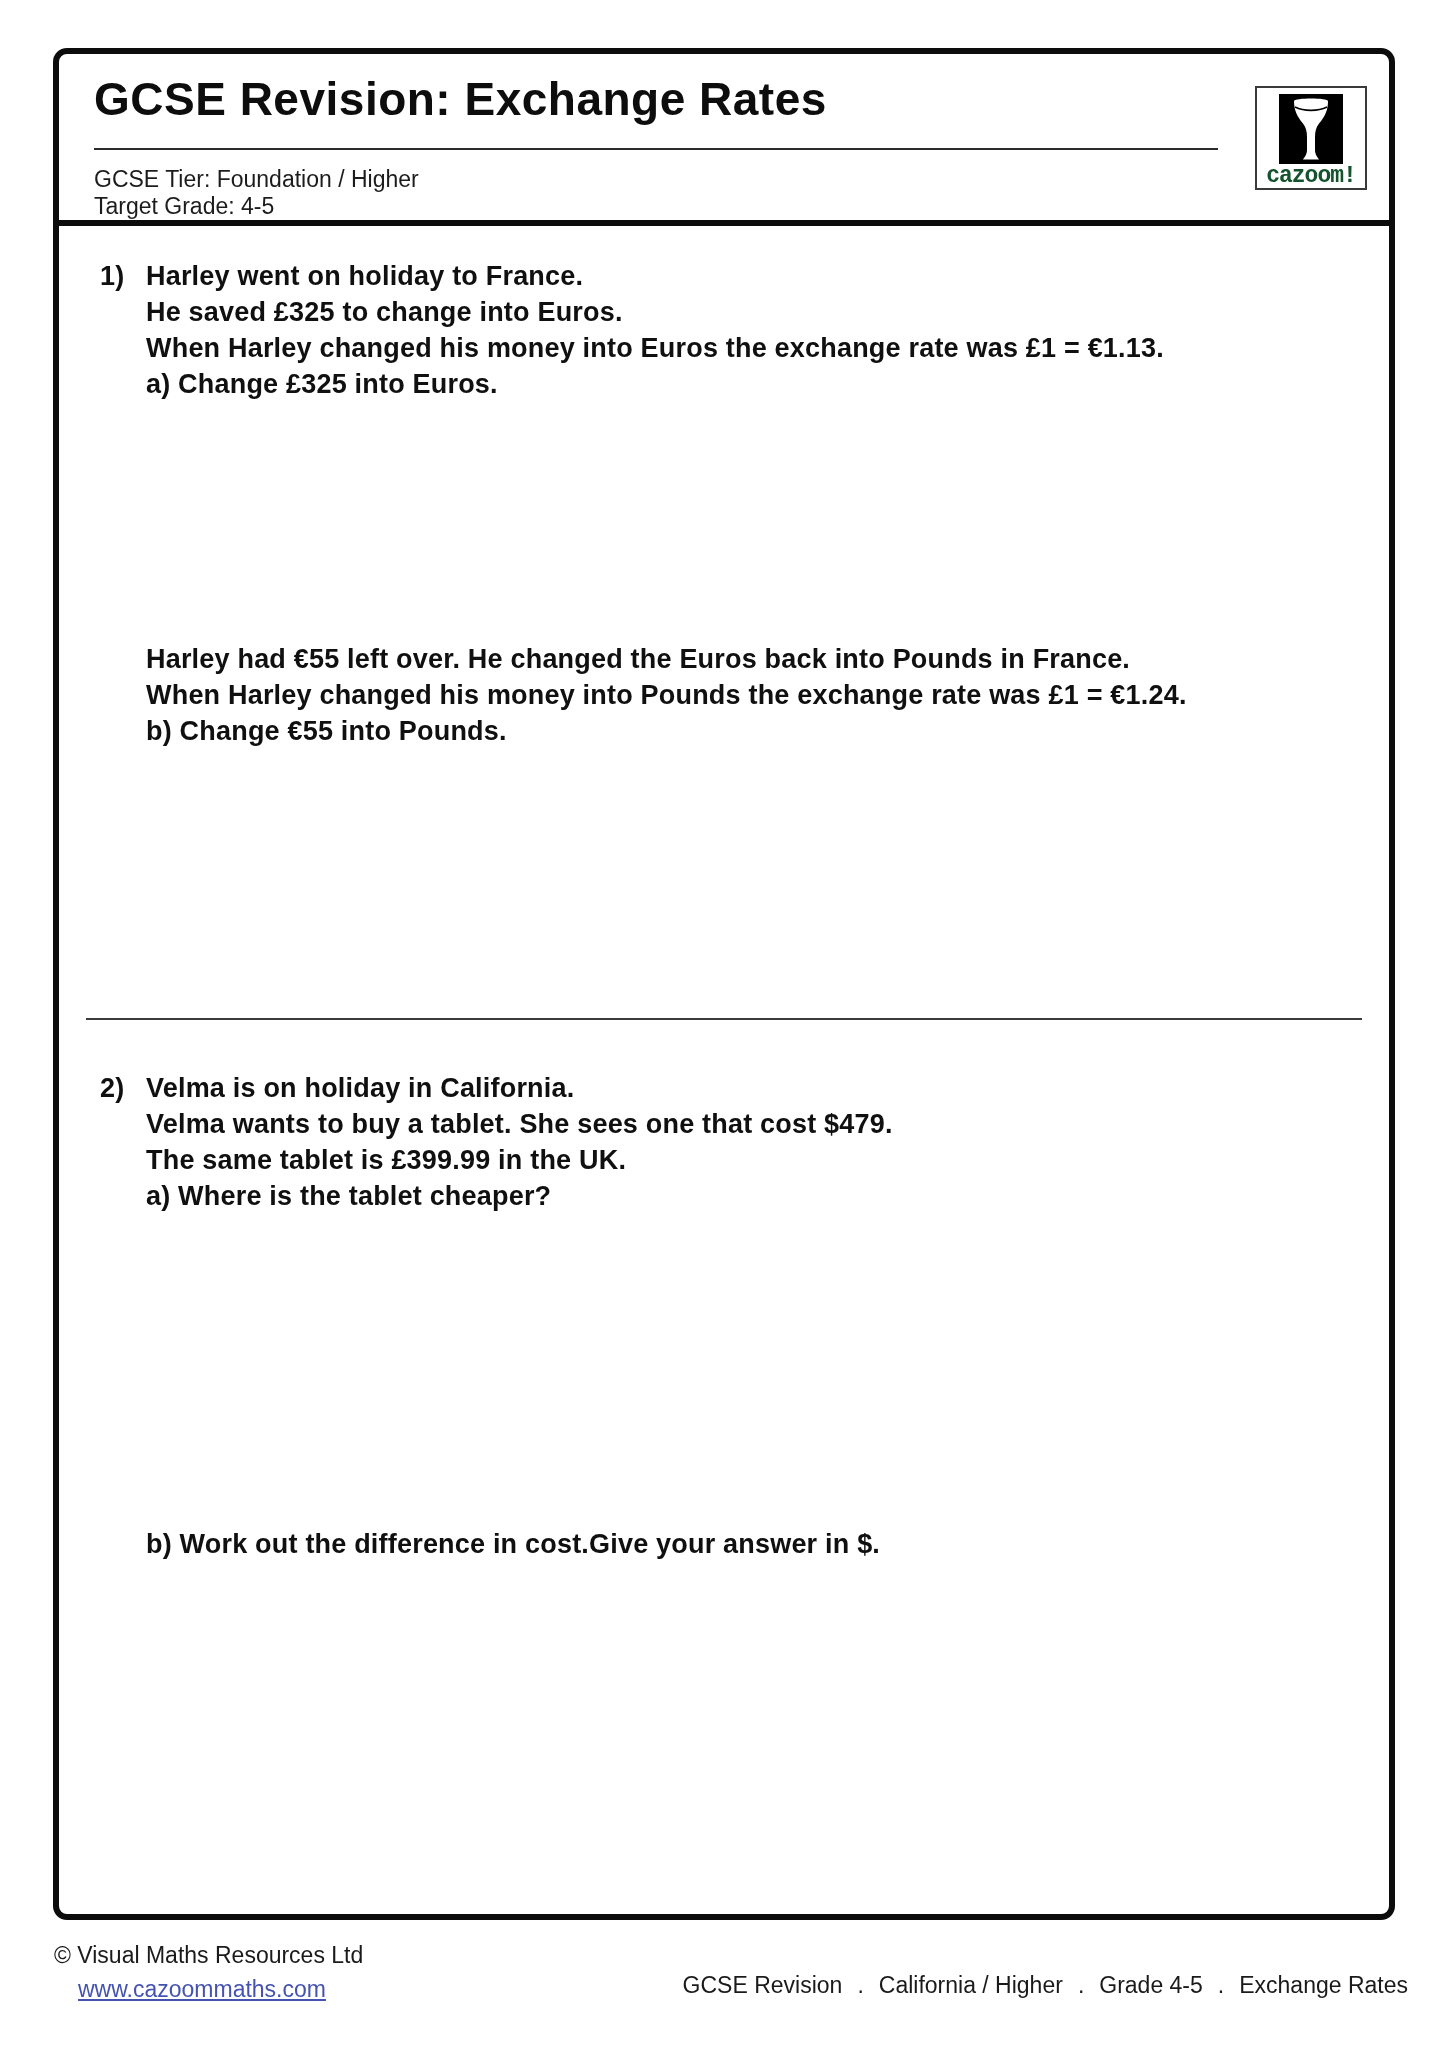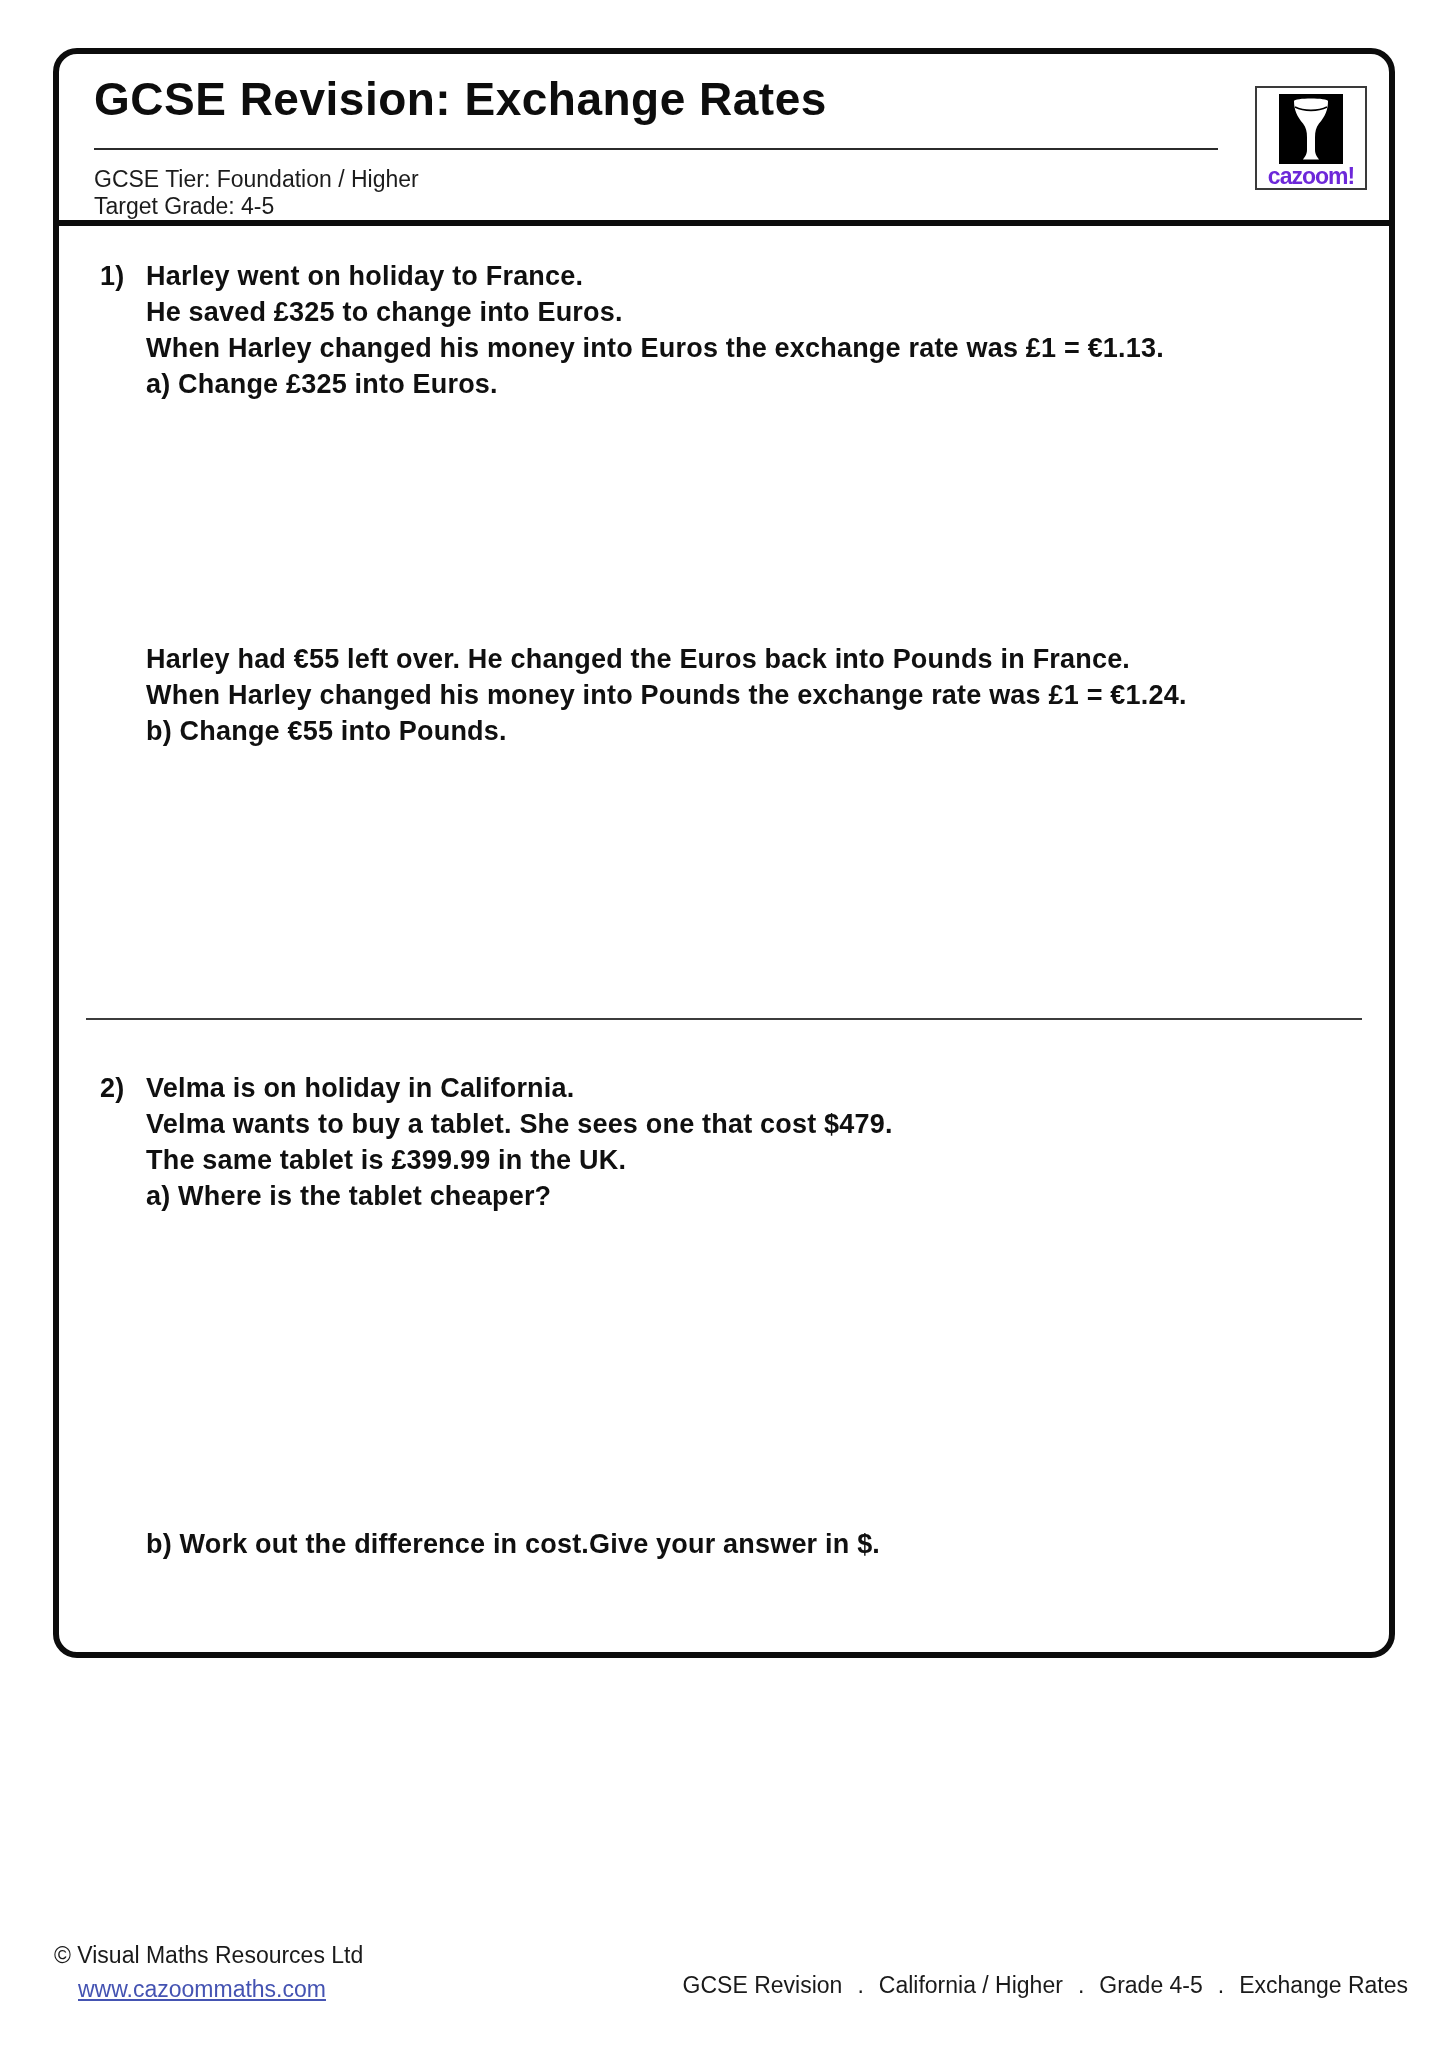--- a/index.html
+++ b/index.html
@@ -1,44 +1,44 @@
 <!DOCTYPE html>
 <html><head>
 <meta charset="utf-8">
 <style>
   html,body { margin:0; padding:0; background:#ffffff; }
   .page {
     position:relative; width:1448px; height:2048px; background:#ffffff;
     font-family:"Liberation Sans", sans-serif; color:#101010; overflow:hidden;
   }
   .sheet {
-    position:absolute; left:53px; top:48px; width:1342px; height:1610px;
-    border:6px solid #0c0c0c; border-radius:24px; box-sizing:border-box; background:#fff;
+    position:absolute; left:53px; top:48px; width:1342px; height:1872px;
+    border:6px solid #0c0c0c; border-radius:14px; box-sizing:border-box; background:#fff;
   }
   
   .header { position:relative; height:166px; border-bottom:6px solid #0c0c0c; }
   .title {
     position:absolute; left:35px; top:18px; margin:0;
     font-size:46px; font-weight:700; letter-spacing:0.5px; color:#0d0d0d; white-space:nowrap;
   }
   .title-rule { position:absolute; left:35px; top:94px; width:1124px; height:2px; background:#2b2b2b; }
   .meta-row {
     position:absolute; left:35px; top:112px; width:1128px;
     display:flex; justify-content:space-between;
     font-size:23px; color:#1c1c1c;flex-direction:column;
   }
   .logo {
     position:absolute; left:1196px; top:32px; width:112px; height:104px;
     border:2px solid #3a3a3a; box-sizing:border-box; background:#fff; text-align:center;
   }
   .logo-art { width:64px; height:70px; margin:6px auto 0; background:#000; }
   .logo-art svg { display:block; }
   .logo-text {
-    font-family:Liberation Sans, sans-serif; font-weight:700; font-size:23px;
-    letter-spacing:-1px; color:#6d28d9; line-height:24px; margin-top:0;
+    font-family:Liberation Mono, monospace; font-weight:700; font-size:23px;
+    letter-spacing:-1px; color:#14532d; line-height:24px; margin-top:0;
   }
   
   .question {
     position:absolute; display:flex; white-space:nowrap;
     font-size:27px; font-weight:700; line-height:36px; color:#101010; letter-spacing:0.2px;
   }
   .qnum { width:46px; flex:none; }
   .q1a { left:41px; top:204px; }
   .q1b { left:87px; top:587px; }
   .q-divider { position:absolute; left:27px; top:964px; width:1276px; height:2px; background:#3c3c3c; }

